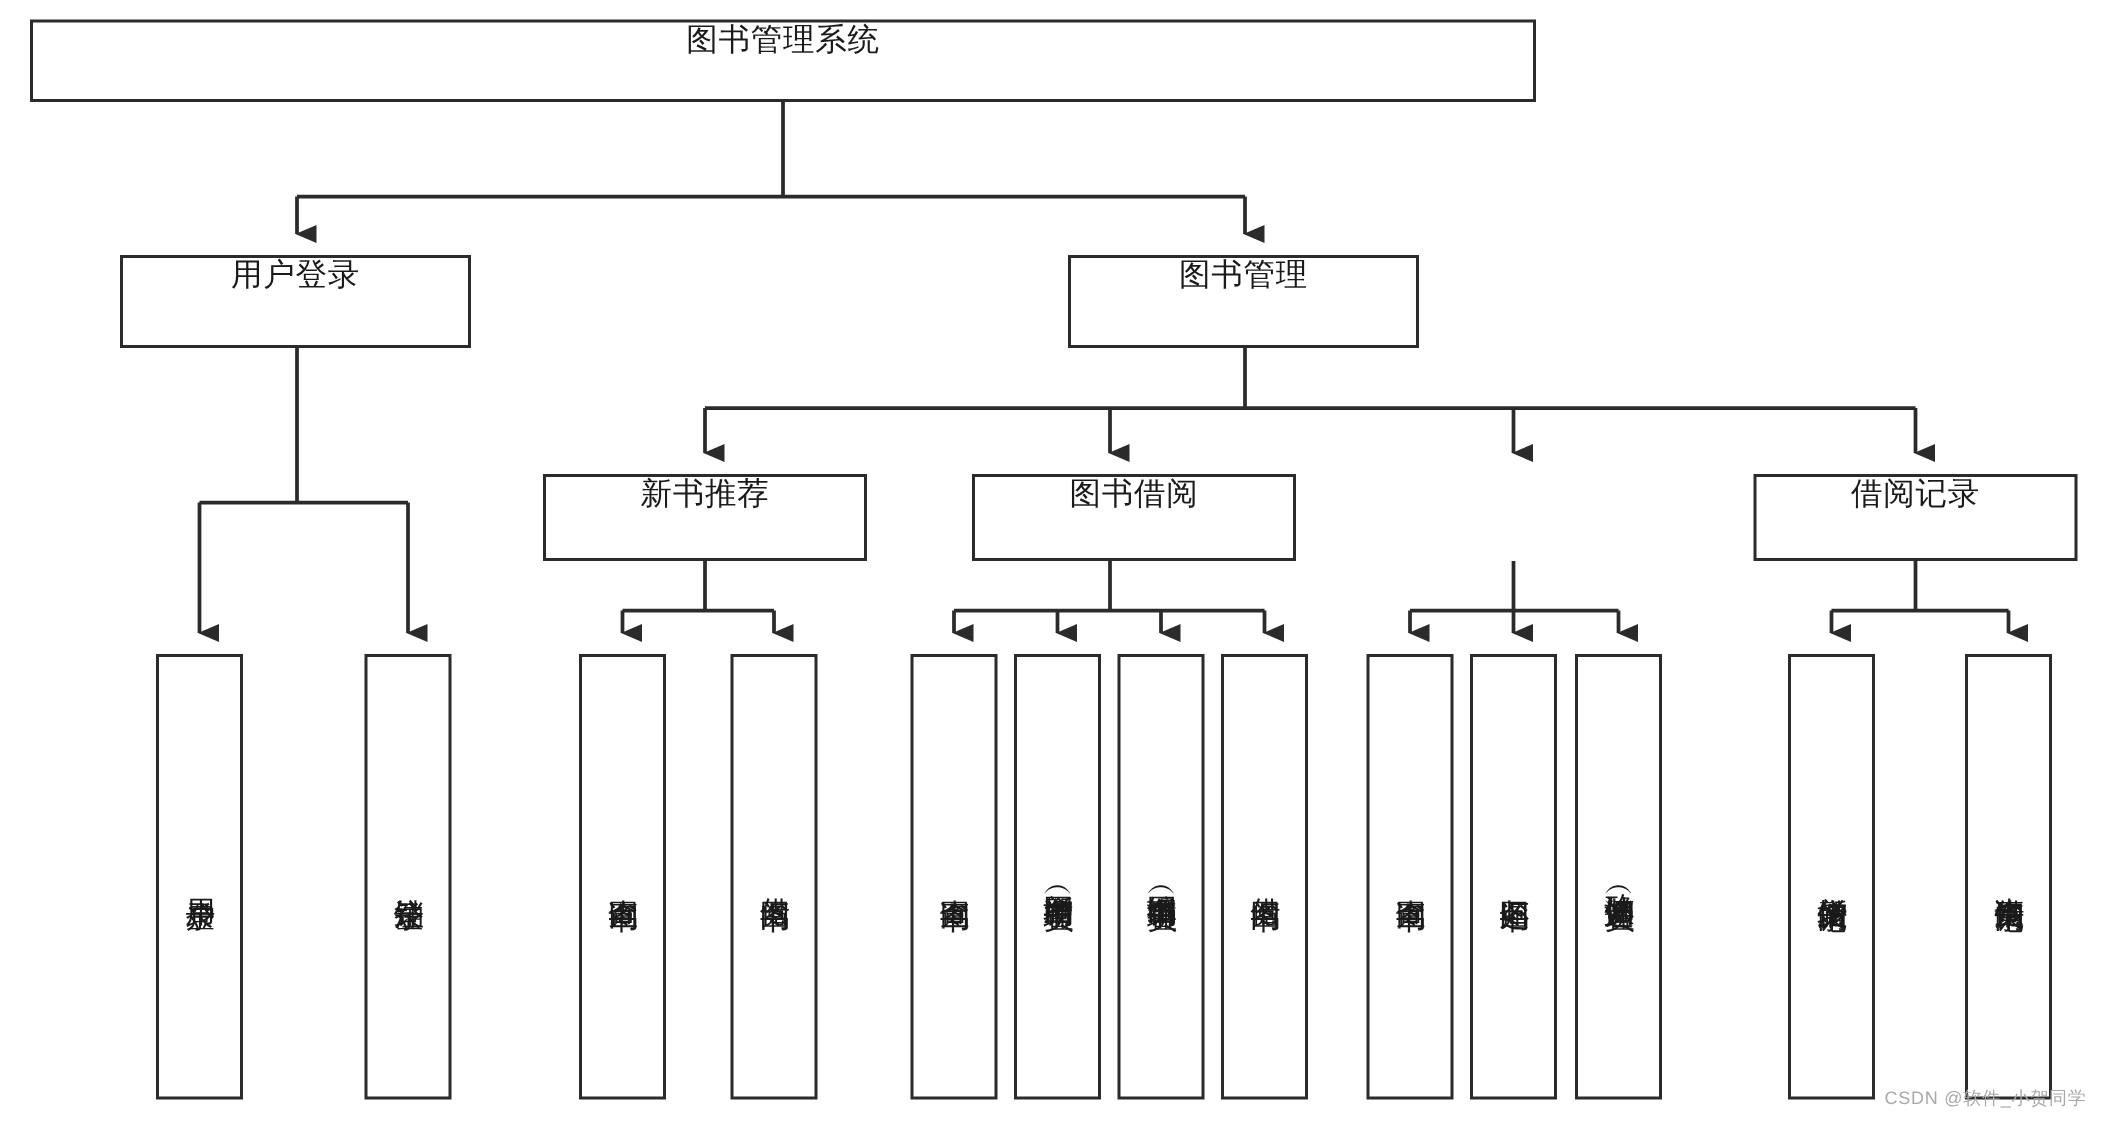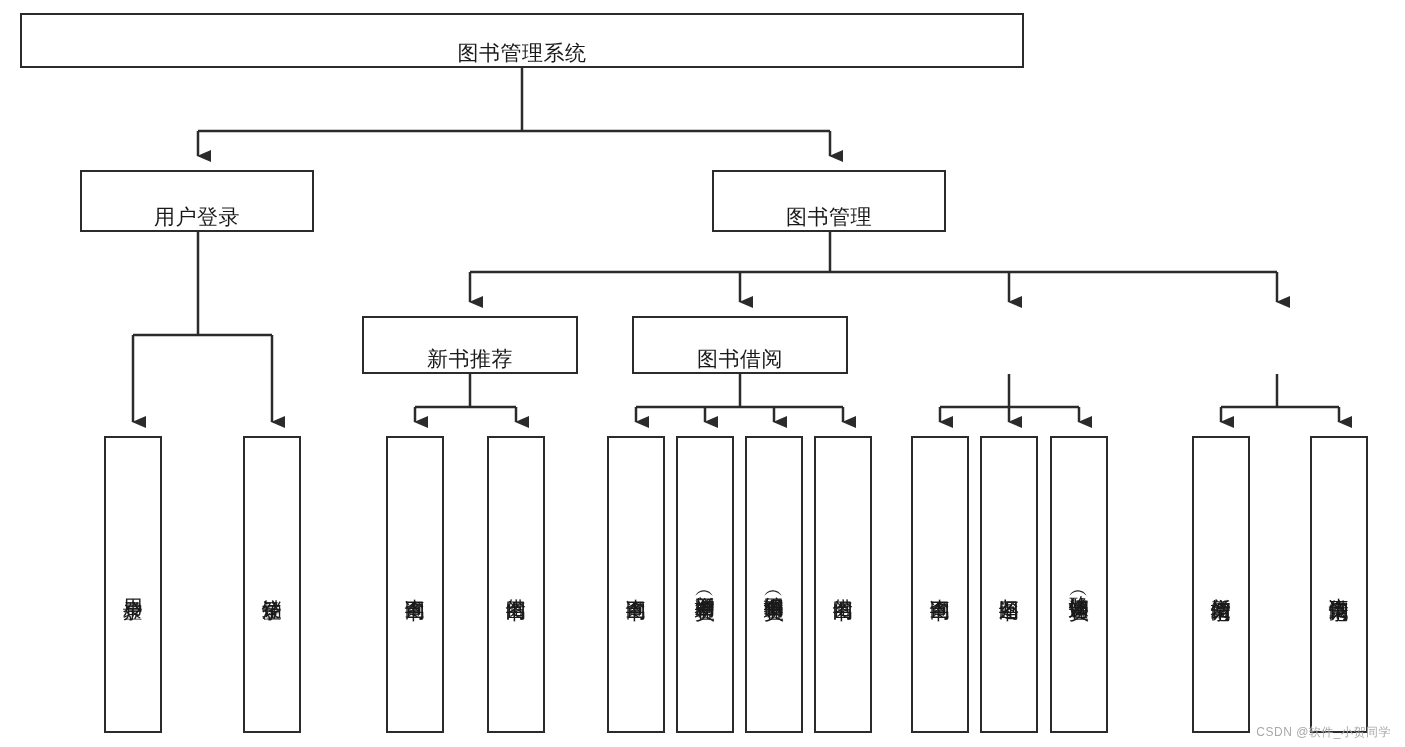--- a/index.html
+++ b/index.html
@@ -26,21 +26,21 @@
     width: 1405px;
     height: 747px;
     pointer-events: none;
   }
   .node {
     position: absolute;
     box-sizing: border-box;
     background: #ffffff;
     border: 2px solid #2b2b2b;
     display: flex;
-    align-items: flex-end;
+    align-items: flex-start;
     justify-content: center;
     text-align: center;
     z-index: 2;
   }
   .node .label {
     font-size: 21px;
     line-height: 1.18;
     letter-spacing: 0.5px;
     color: #1a1a1a;
     white-space: nowrap;
@@ -135,22 +135,25 @@
   <div class="node" style="left:80px; top:170px; width:234px; height:62px;">
     <span class="label">用户登录</span>
   </div>
   <div class="node" style="left:362px; top:316px; width:216px; height:58px;">
     <span class="label">新书推荐</span>
   </div>
 
   <div class="node" style="left:712px; top:170px; width:234px; height:62px;">
     <span class="label">图书管理</span>
   </div>
-  <div class="node" style="left:632px; top:316px; width:216px; height:58px;">
+  <div class="node" style="left:648px; top:316px; width:216px; height:58px;">
     <span class="label">图书借阅</span>
+  </div>
+  <div class="node" style="left:1169px; top:316px; width:216px; height:58px;">
+    <span class="label">借阅记录</span>
   </div>
 
   <div class="node leaf" style="left:104px; top:436px; width:58px; height:297px;">
     <span class="label">用户登录</span>
   </div>
   <div class="node leaf" style="left:243px; top:436px; width:58px; height:297px;">
     <span class="label">注销登录</span>
   </div>
 
   <div class="node leaf" style="left:386px; top:436px; width:58px; height:297px;">

